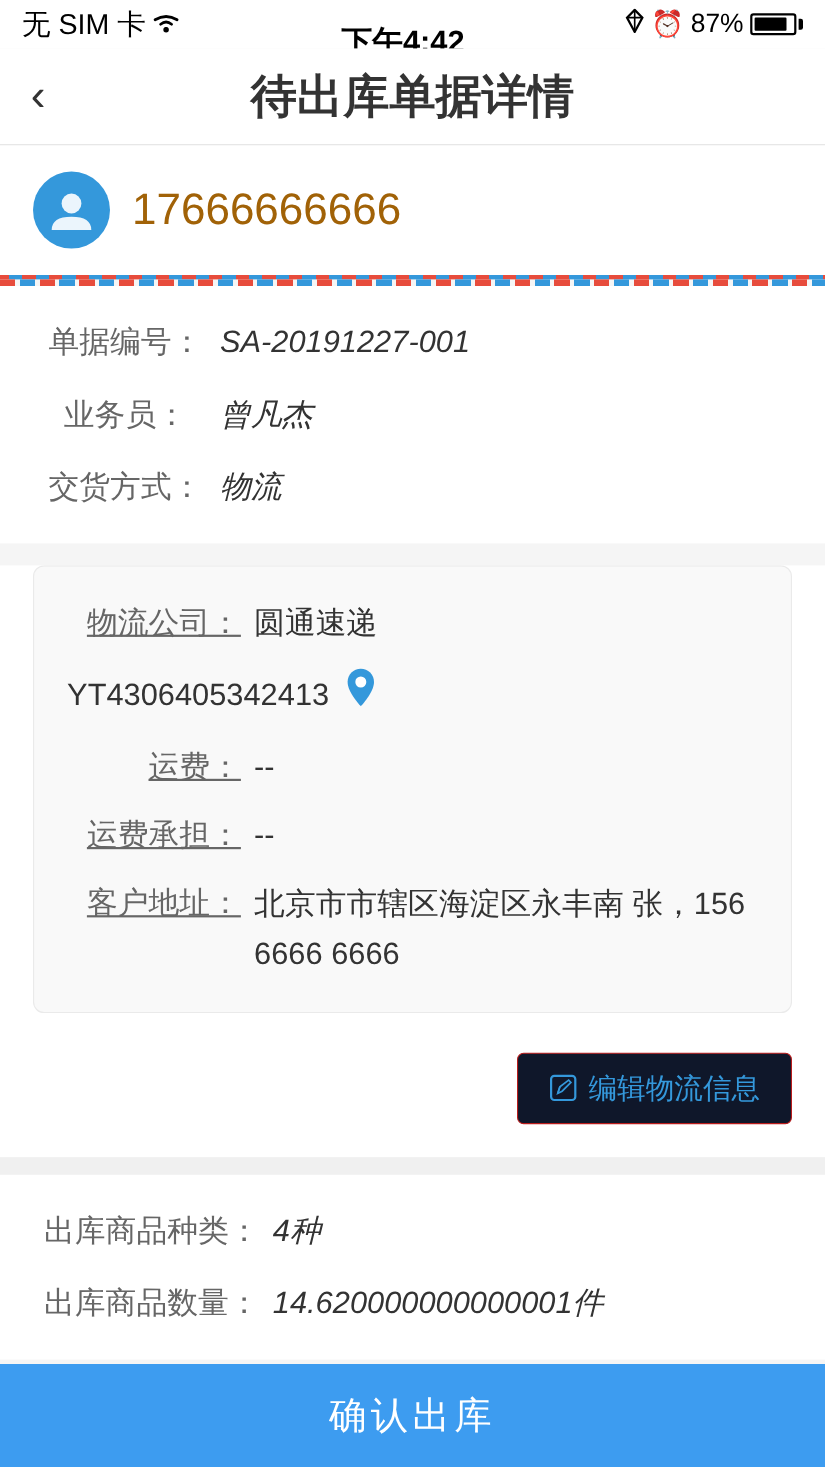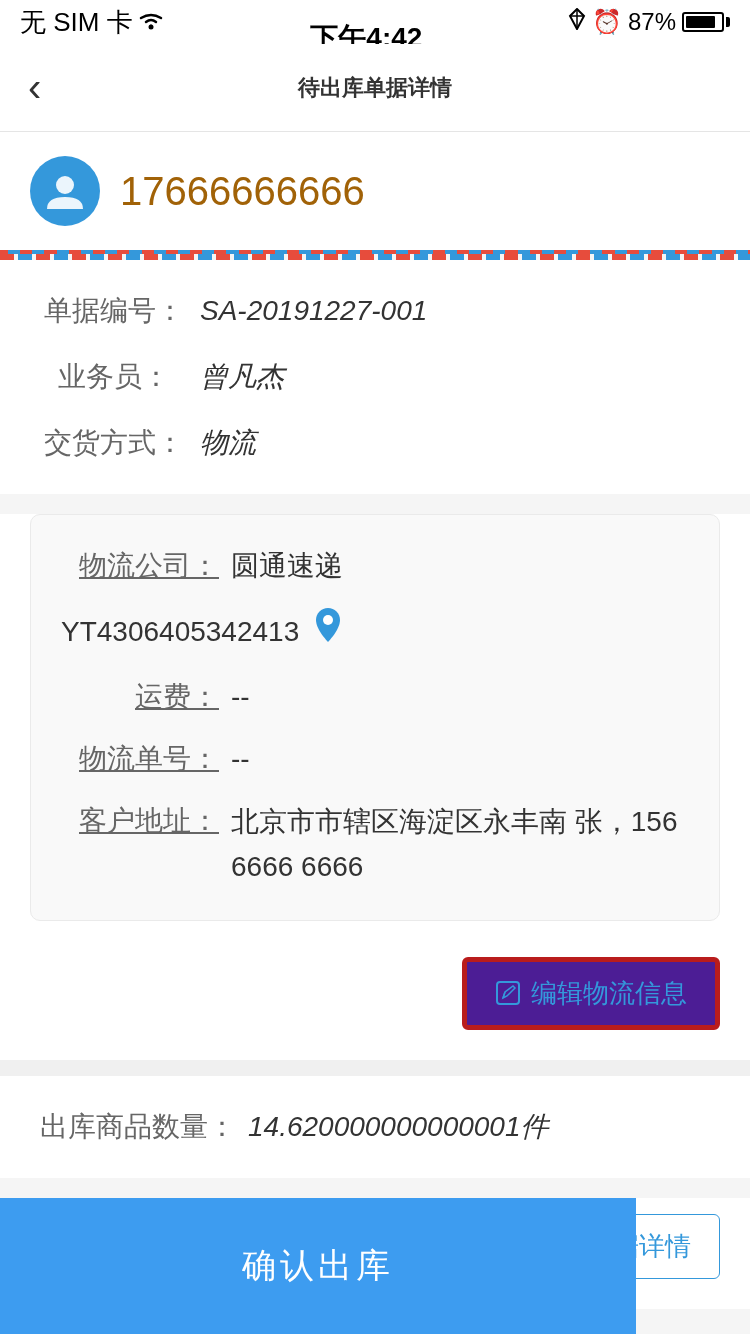--- a/index.html
+++ b/index.html
@@ -39,21 +39,21 @@
       border-bottom: 1px solid #e5e5e5;
     }
     .nav-back {
       position: absolute;
       left: 28px;
       font-size: 40px;
       color: #333;
       cursor: pointer;
     }
     .nav-title {
-      font-size: 22px;
+      font-size: 42px;
       font-weight: 600;
       color: #333;
     }
 
     
     .customer-header {
       background: #fff;
       padding: 24px 30px;
       display: flex;
       align-items: center;
@@ -155,29 +155,29 @@
     }
 
     
     .edit-btn-row {
       display: flex;
       justify-content: flex-end;
       padding: 16px 30px 30px;
       background: #fff;
     }
     .edit-btn {
-      border: 5px solid #b91c1c;
+      border: 1px solid #b91c1c;
       border-radius: 6px;
       color: #3498db;
       padding: 14px 28px;
       font-size: 26px;
       display: flex;
       align-items: center;
       gap: 10px;
-      background: #4c1d95;
+      background: #0f172a;
       cursor: pointer;
     }
 
     
     .section-divider {
       height: 16px;
       background: #f0f0f0;
     }
 
     
@@ -205,23 +205,23 @@
       gap: 10px;
       background: #fff;
       cursor: pointer;
     }
 
     
     .confirm-btn-container {
       position: fixed;
       bottom: 0;
       left: 0;
-      width: 636px;
+      width: 750px;
       background: #3d9cf0;
-      padding: 45px 0;
+      padding: 24px 0;
       display: flex;
       justify-content: center;
     }
     .confirm-btn {
       color: #fff;
       font-size: 34px;
       font-weight: 500;
       background: transparent;
       border: none;
       cursor: pointer;
@@ -338,21 +338,21 @@
             <circle cx="15" cy="13" r="5" fill="#fff"></circle>
           </svg>
         </span>
       </span>
     </div>
     <div class="logistics-row">
       <span class="logistics-label">运费：</span>
       <span class="logistics-value">--</span>
     </div>
     <div class="logistics-row">
-      <span class="logistics-label">物流单号：</span>
+      <span class="logistics-label">运费承担：</span>
       <span class="logistics-value">--</span>
     </div>
     <div class="logistics-row">
       <span class="logistics-label">客户地址：</span>
       <span class="address-value">北京市市辖区海淀区永丰南  张，156 6666 6666</span>
     </div>
   </div>
 
   <div class="edit-btn-row">
     <button class="edit-btn">
@@ -362,20 +362,24 @@
         <path d="M8 18 L10 12" stroke="#3498db" stroke-width="1.5"></path>
       </svg>
       <span>编辑物流信息</span>
     </button>
   </div>
 </div>
 
 <div class="section-divider"></div>
 
 <div class="goods-section">
+  <div class="info-row">
+    <span class="info-label">出库商品种类：</span>
+    <span class="info-value">4种</span>
+  </div>
   <div class="info-row">
     <span class="info-label">出库商品数量：</span>
     <span class="info-value">14.620000000000001件</span>
   </div>
 </div>
 
 <div class="detail-btn-row">
   <button class="detail-btn">
     <svg width="28" height="28" viewBox="0 0 28 28" fill="none">
       <rect x="2" y="4" width="24" height="20" rx="2" stroke="#3498db" stroke-width="2"></rect>

